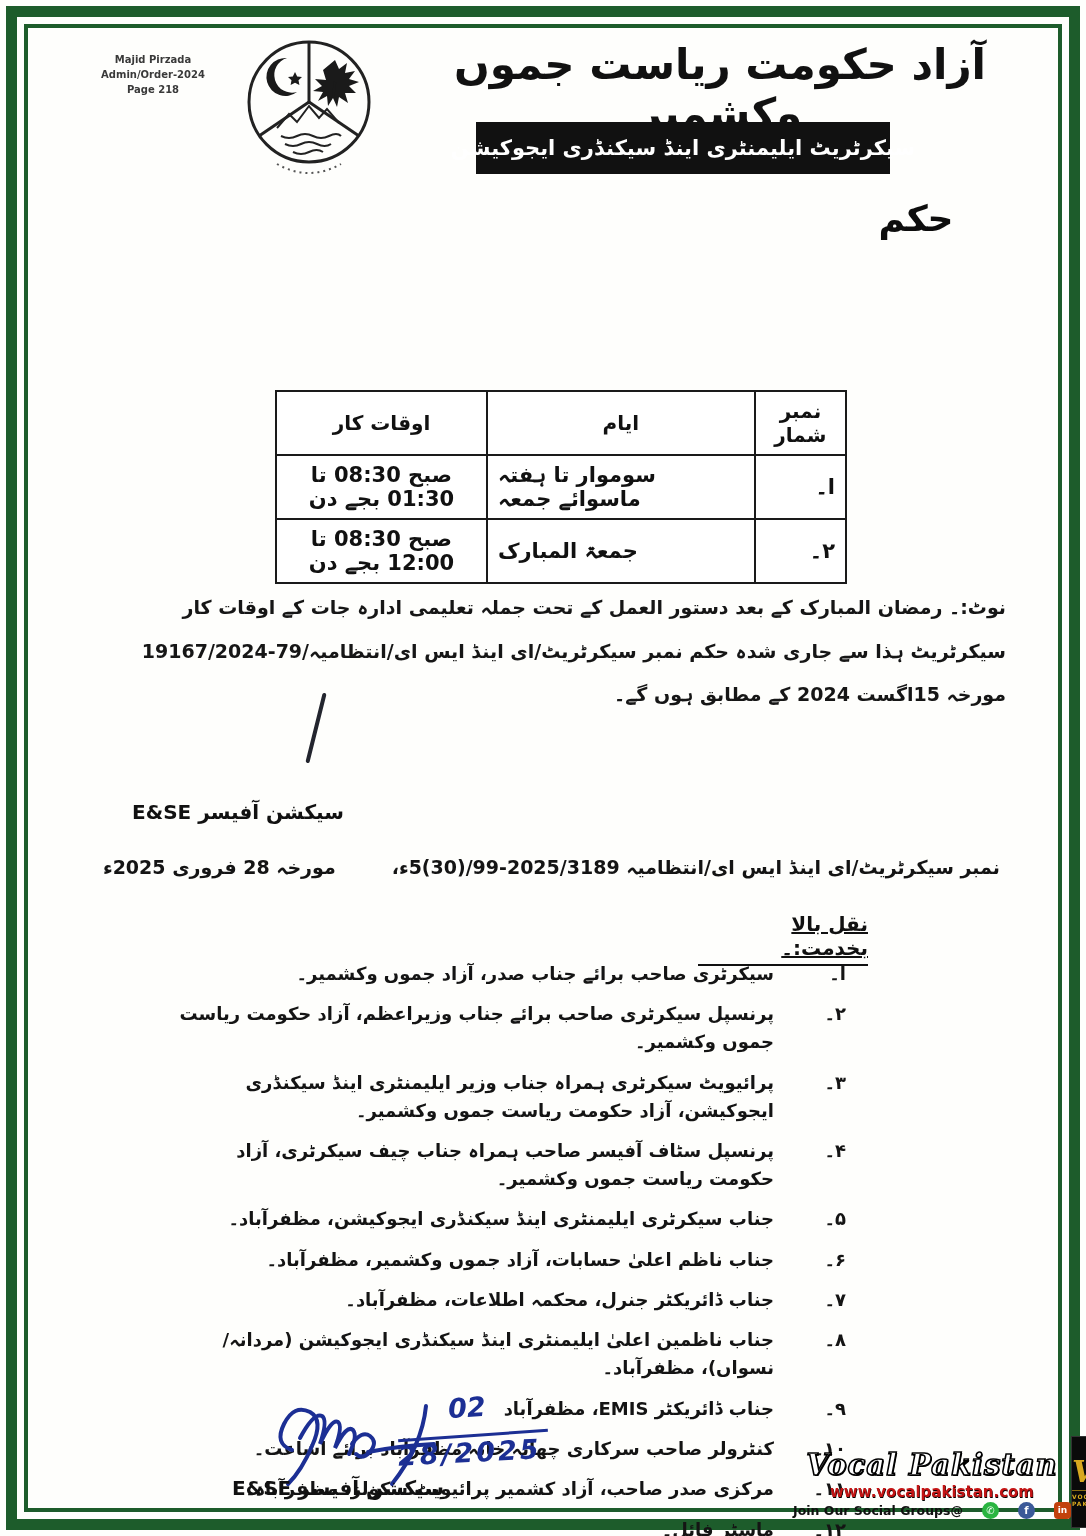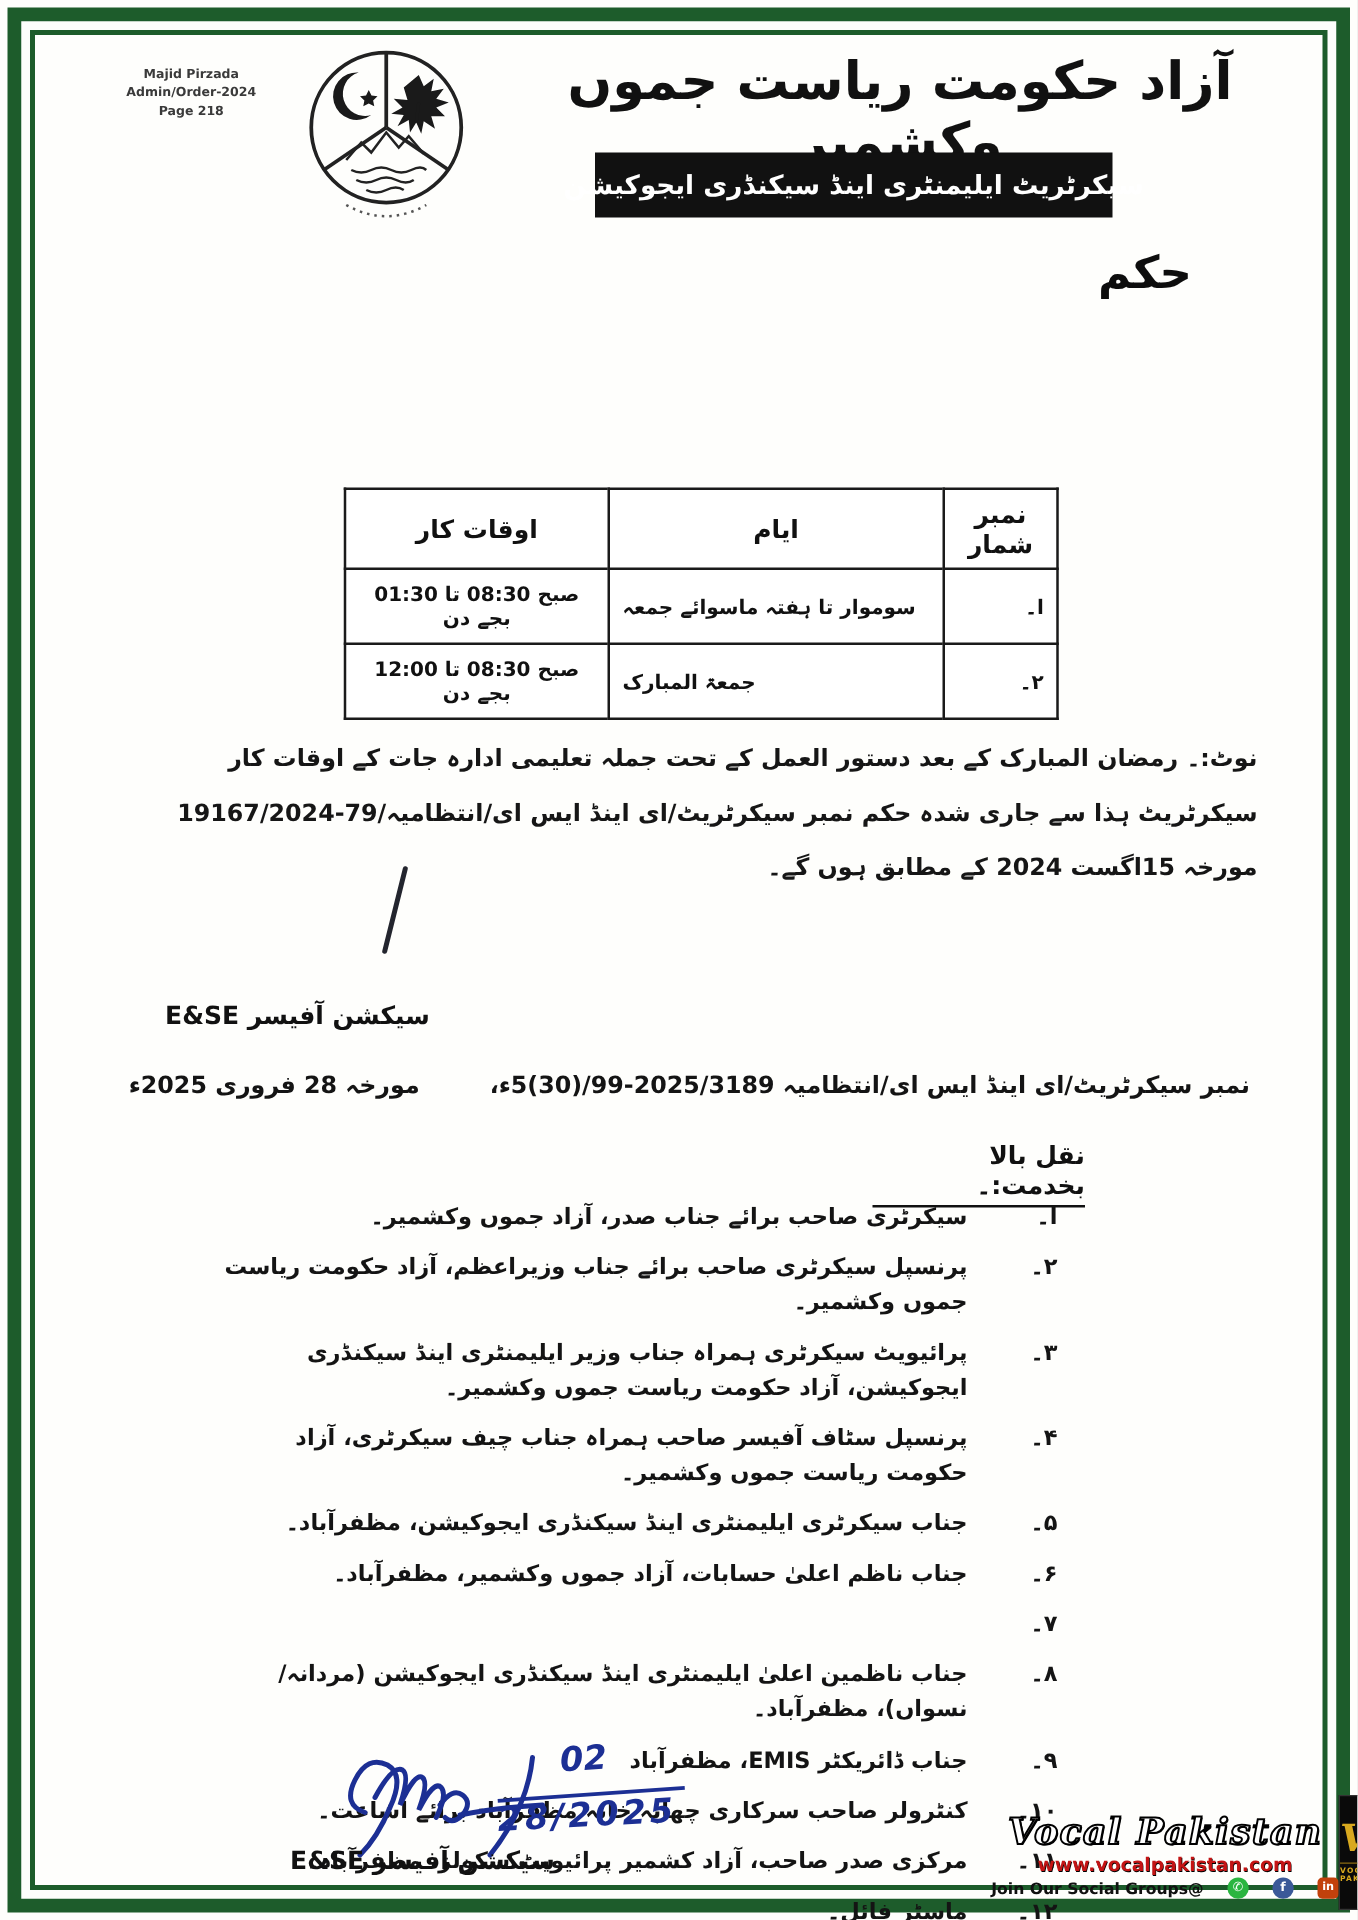--- a/index.html
+++ b/index.html
@@ -25,42 +25,42 @@
     direction:rtl;font-size:36px;font-weight:bold;color:#0d0d0d;}
 
   .order-body{position:absolute;left:102px;top:262px;width:892px;direction:rtl;
     text-align:right;font-size:19px;font-weight:bold;color:#151515;line-height:2.2;}
 
   table.times{position:absolute;left:275px;top:390px;width:572px;border-collapse:collapse;
     direction:rtl;background:#fff;}
   table.times th,table.times td{border:2.5px solid #1a1a1a;font-weight:bold;color:#111;
     padding:7px 10px;}
   table.times th{font-size:20px;text-align:center;height:38px;}
-  table.times td{font-size:16px;height:44px;}
+  table.times td{font-size:21px;height:44px;}
   td.c-sno{width:16%;text-align:right;padding-right:16px;}
   td.c-days{width:47%;text-align:left;}
   td.c-hours{width:37%;text-align:center;font-size:20px;}
 
   .note{position:absolute;left:98px;top:586px;width:908px;direction:rtl;text-align:right;
     font-size:19px;font-weight:bold;color:#161616;line-height:2.3;}
 
   .sig-slash{position:absolute;left:314px;top:692px;width:4px;height:72px;background:#23252e;
     transform:rotate(14deg);border-radius:2px;}
   .sig-name{position:absolute;left:205px;top:762px;width:190px;text-align:center;direction:rtl;
     font-size:19px;font-weight:bold;color:#111;}
   .sig-title{position:absolute;left:128px;top:800px;width:220px;text-align:center;direction:rtl;
     font-size:20px;font-weight:bold;color:#111;}
 
   .reference{position:absolute;left:96px;top:856px;width:904px;direction:rtl;
     display:flex;gap:56px;align-items:baseline;font-size:19px;font-weight:bold;color:#141414;}
   .reference bdi{direction:ltr;unicode-bidi:isolate;}
 
   .copies-heading{position:absolute;left:698px;top:912px;width:170px;direction:rtl;
     font-size:20px;font-weight:bold;color:#111;border-bottom:2.5px solid #111;
-    padding-bottom:4px;text-align:right;}
+    padding-bottom:4px;text-align:right;text-decoration:underline;}
 
   .copy-list{position:absolute;left:168px;top:960px;width:678px;direction:rtl;
     display:flex;flex-direction:column;gap:12.5px;}
   .copy-item{display:flex;gap:38px;align-items:baseline;font-size:18px;font-weight:bold;
     color:#141414;line-height:1.55;}
   .copy-num{min-width:34px;text-align:right;}
   .copy-text{flex:1;text-align:right;}
 
   .hand-sign{position:absolute;left:256px;top:1386px;width:330px;height:106px;}
   .hand-date-top{position:absolute;left:448px;top:1392px;color:#1c2f94;
@@ -203,20 +203,21 @@
       <div class="copy-item">
         <span class="copy-num">۵۔</span>
         <span class="copy-text">جناب سیکرٹری ایلیمنٹری اینڈ سیکنڈری ایجوکیشن، مظفرآباد۔</span>
       </div>
       <div class="copy-item">
         <span class="copy-num">۶۔</span>
         <span class="copy-text">جناب ناظم اعلیٰ حسابات، آزاد جموں وکشمیر، مظفرآباد۔</span>
       </div>
       <div class="copy-item">
         <span class="copy-num">۷۔</span>
+        <span class="copy-text">جناب ڈائریکٹر جنرل، محکمہ اطلاعات، مظفرآباد۔</span>
       </div>
       <div class="copy-item">
         <span class="copy-num">۸۔</span>
         <span class="copy-text">جناب ناظمین اعلیٰ ایلیمنٹری اینڈ سیکنڈری ایجوکیشن (مردانہ/نسواں)، مظفرآباد۔</span>
       </div>
       <div class="copy-item">
         <span class="copy-num">۹۔</span>
         <span class="copy-text">جناب ڈائریکٹر EMIS، مظفرآباد</span>
       </div>
       <div class="copy-item">

